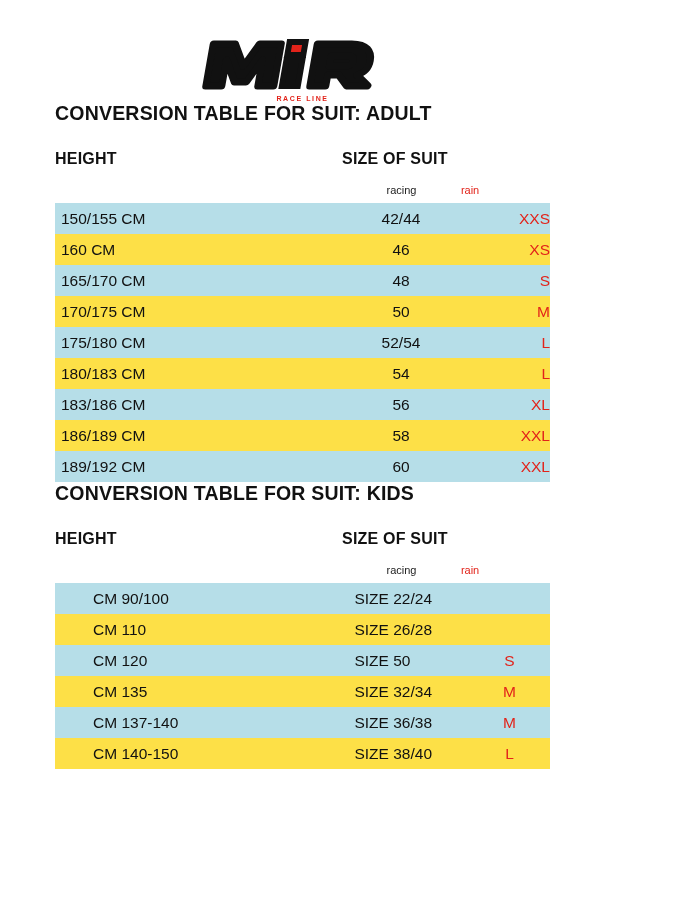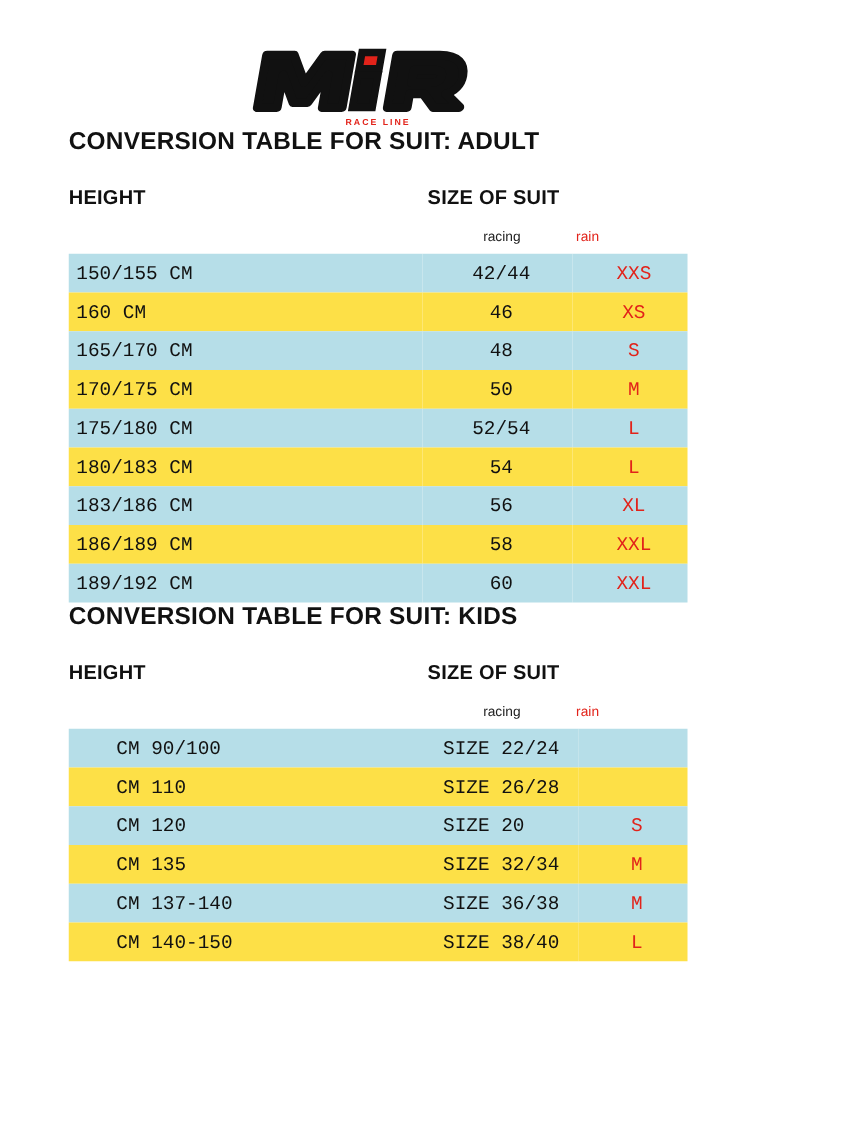--- a/index.html
+++ b/index.html
@@ -80,35 +80,34 @@
   .sub-head .s-blank  { width: 58%; }
   .sub-head .s-racing { width: 24%; text-align: center; }
   .sub-head .s-rain   { width: 18%; text-align: left; color: #e2231a; }
 
   
   table {
     border-collapse: collapse;
     width: 100%;
     margin-top: 7px;
     table-layout: fixed;
-    font-family: Liberation Mono, monospace;
   }
   table td {
     font-size: 15.5px;
     padding: 6px 0 6px 6px;
     height: 19px;
     vertical-align: middle;
   }
   tr.band td { background: #b6dee8; }
   tr.plain td { background: #fde047; }
 
   
   .tbl-adult td.c1 { width: 58%; text-align: left; }
   .tbl-adult td.c2 { width: 24%; text-align: center; }
-  .tbl-adult td.c3 { width: 18%; text-align: center; color: #e2231a; }
+  .tbl-adult td.c3 { width: 18%; text-align: right; color: #e2231a; }
 
   
   .tbl-kids td.c1 { width: 58%; text-align: left; padding-left: 38px; }
   .tbl-kids td.c2 { width: 24%; text-align: left; padding-left: 2px; }
   .tbl-kids td.c3 { width: 18%; text-align: center; color: #e2231a; }
 </style>
 </head>
 <body>
 
 <div class="page">
@@ -214,21 +213,21 @@
           <td class="c2">SIZE 22/24</td>
           <td class="c3"></td>
         </tr>
         <tr class="plain">
           <td class="c1">CM 110</td>
           <td class="c2">SIZE 26/28</td>
           <td class="c3"></td>
         </tr>
         <tr class="band">
           <td class="c1">CM 120</td>
-          <td class="c2">SIZE 20</td>
+          <td class="c2">SIZE 50</td>
           <td class="c3">S</td>
         </tr>
         <tr class="plain">
           <td class="c1">CM 135</td>
           <td class="c2">SIZE 32/34</td>
           <td class="c3">M</td>
         </tr>
         <tr class="band">
           <td class="c1">CM 137-140</td>
           <td class="c2">SIZE 36/38</td>

